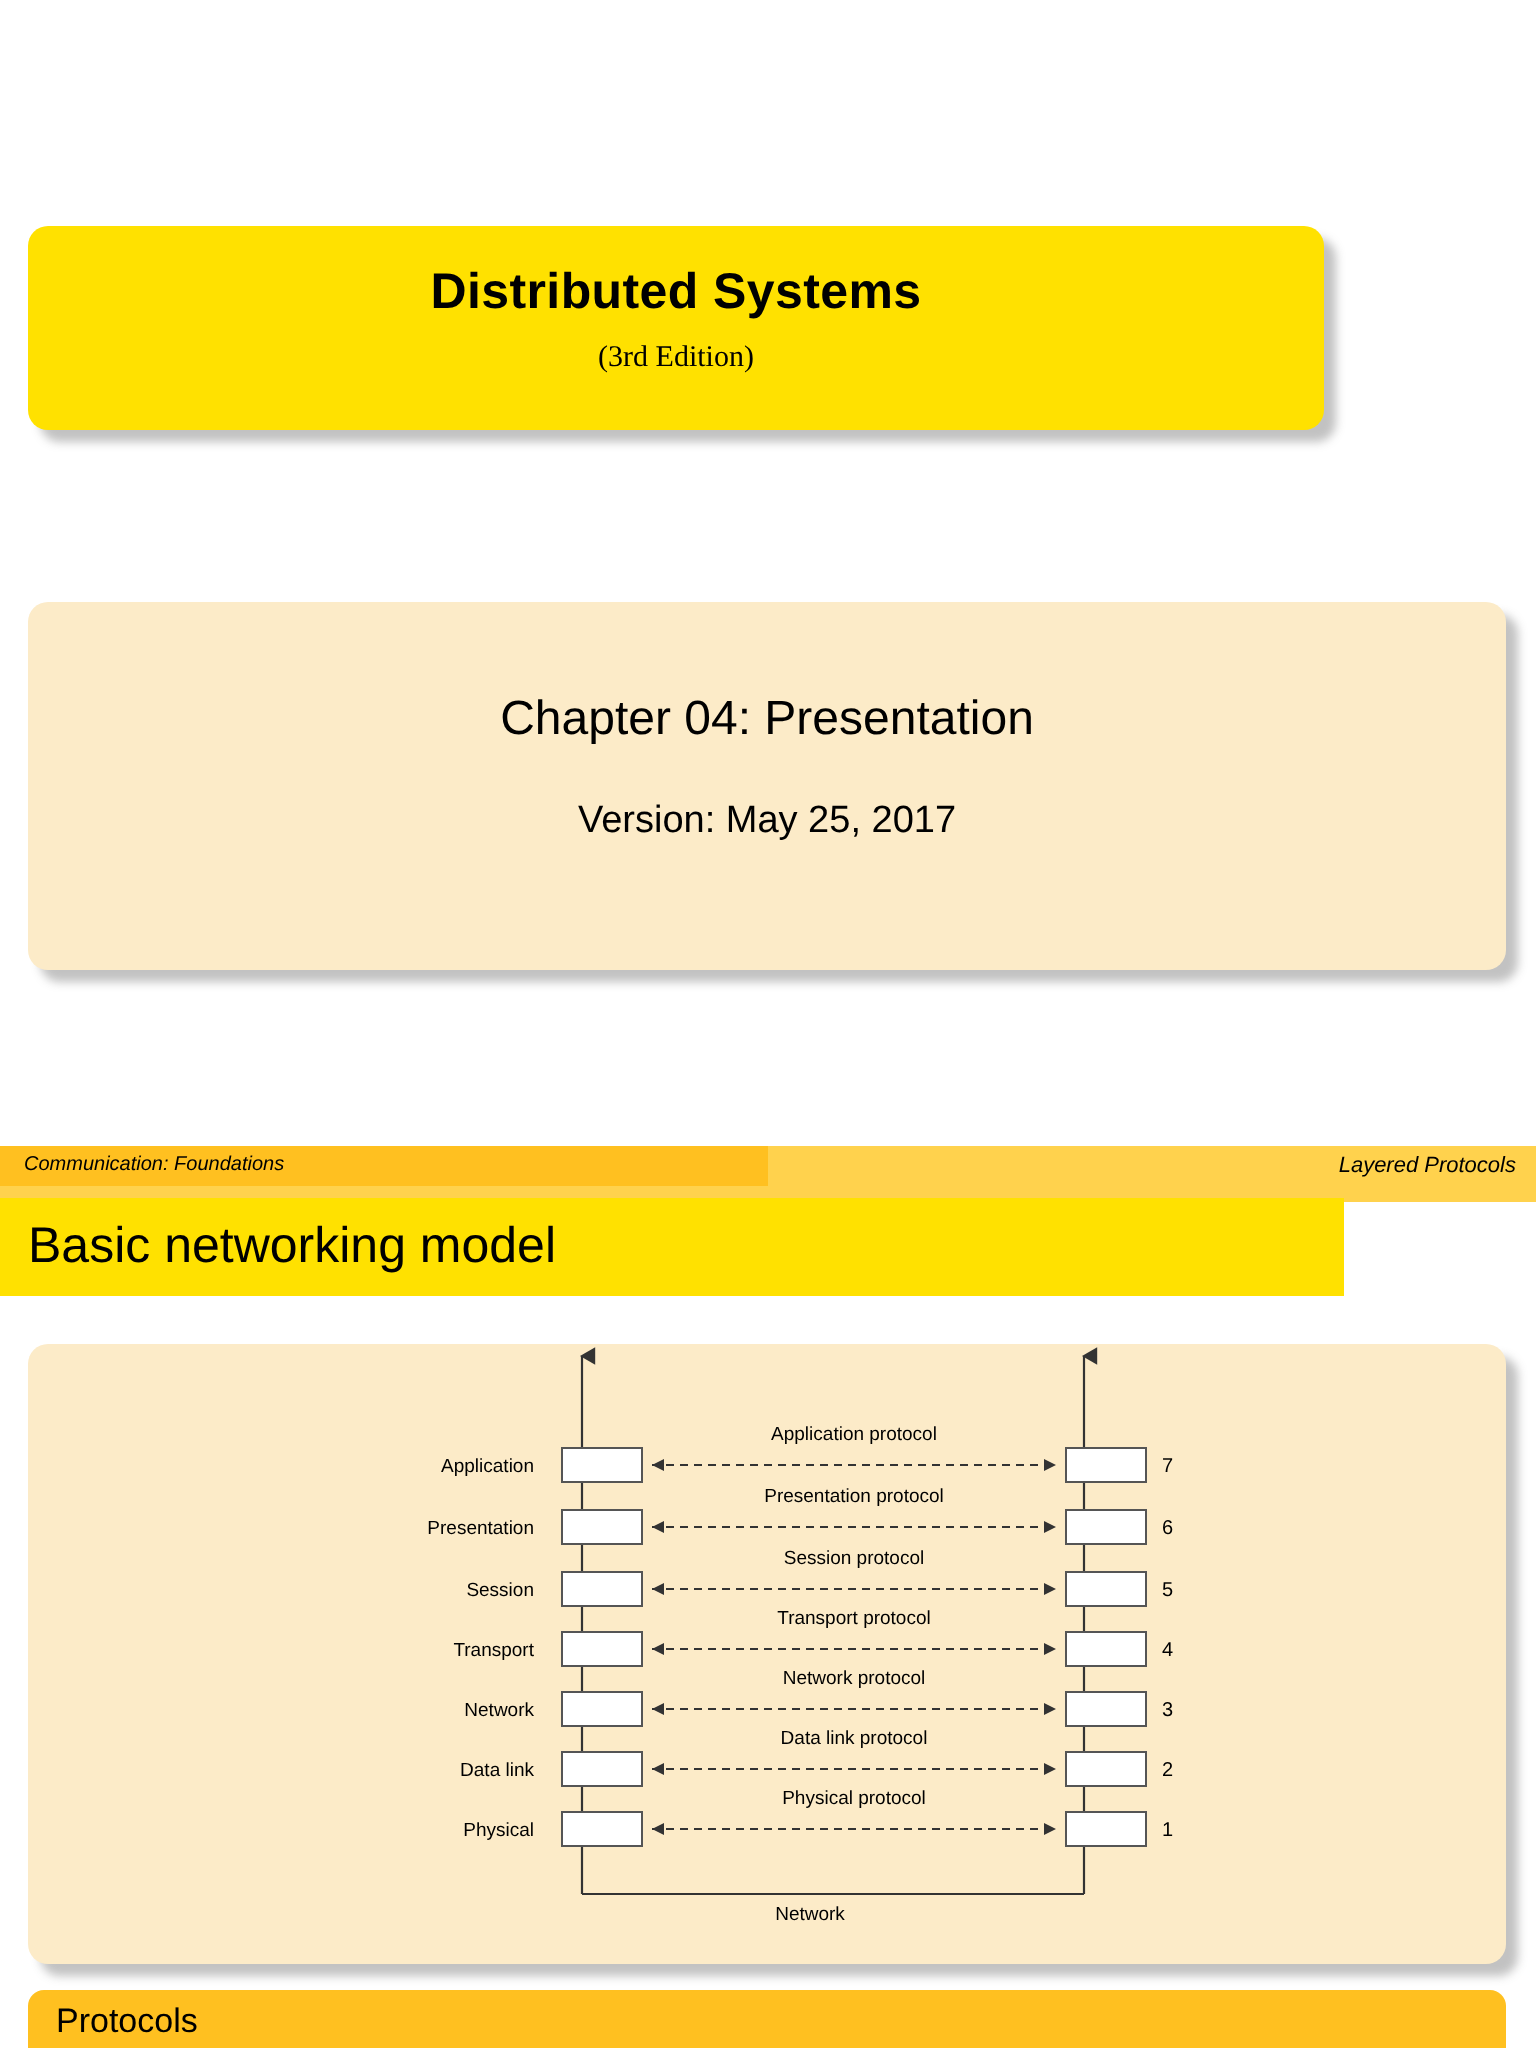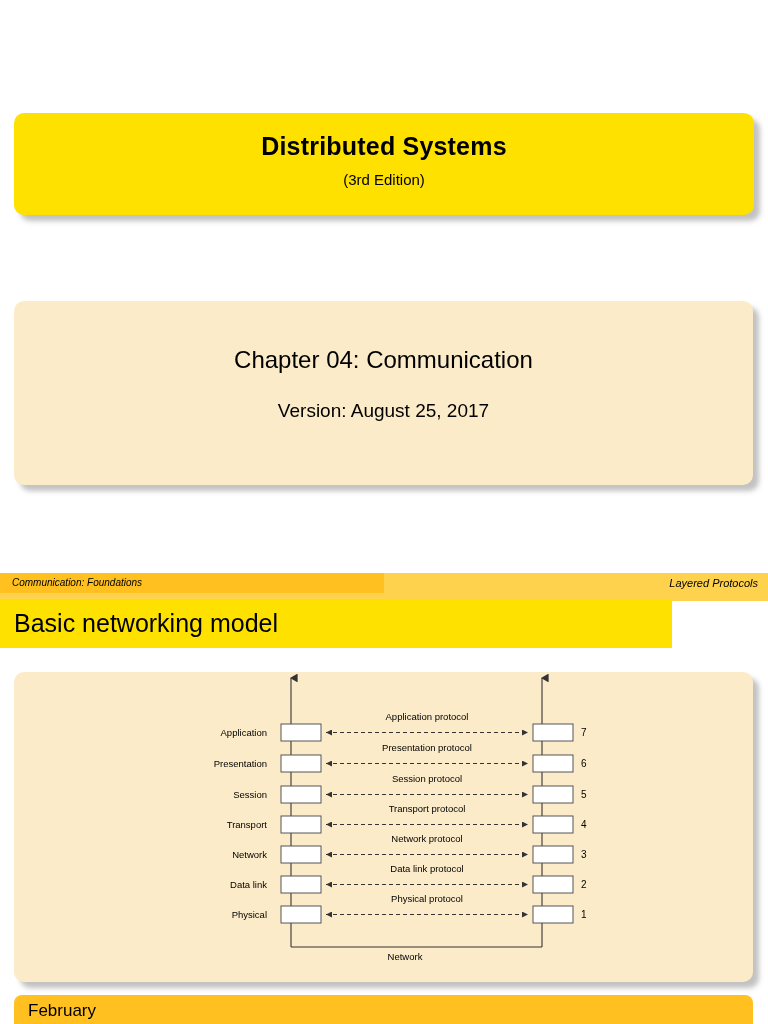--- a/index.html
+++ b/index.html
@@ -14,38 +14,39 @@
     color: #000000;
     position: relative;
     overflow: hidden;
   }
 
   
   .slide-title-card {
     position: absolute;
     left: 14px;
     top: 113px;
-    width: 740px;
+    width: 648px;
     height: 102px;
     background: #FFE100;
     border-radius: 10px;
     box-shadow: 6px 6px 5px rgba(120,120,120,0.45);
     box-sizing: border-box;
   }
   .title-main {
     text-align: center;
     font-size: 25px;
     font-weight: bold;
     margin-top: 19px;
     letter-spacing: 0.2px;
   }
   .title-sub {
     text-align: center;
     font-size: 15px;
     margin-top: 10px;
+    font-family: Liberation Serif, serif;
   }
 
   .slide-chapter-card {
     position: absolute;
     left: 14px;
     top: 301px;
     width: 739px;
     height: 184px;
     background: #FCEBC8;
     border-radius: 10px;
@@ -191,22 +192,22 @@
 </style>
 </head>
 <body>
 
 <div class="slide-title-card">
   <div class="title-main">Distributed Systems</div>
   <div class="title-sub">(3rd Edition)</div>
 </div>
 
 <div class="slide-chapter-card">
-  <div class="chapter-title">Chapter 04: Communication</div>
-  <div class="chapter-version">Version: August 25, 2017</div>
+  <div class="chapter-title">Chapter 04: Presentation</div>
+  <div class="chapter-version">Version: May 25, 2017</div>
 </div>
 
 <div class="header-bar">
   <div class="hb-left"></div>
   <div class="hb-left-text">Communication:  Foundations</div>
   <div class="hb-right-text">Layered Protocols</div>
 </div>
 
 <div class="slide-heading">
   <div class="slide-heading-text">Basic networking model</div>
@@ -283,14 +284,14 @@
       <text class="proto-label" x="413" y="230">Physical protocol</text>
       <path class="dash-line" d="M312,242.5 L514,242.5" marker-start="url(#arrL)" marker-end="url(#arrR)"></path>
       <text class="num-label" x="567" y="246">1</text>
 
       <text class="net-label" x="391" y="288">Network</text>
     </svg>
   </div>
 </div>
 
 <div class="drawbacks-bar">
-  <div class="drawbacks-text">February</div>
+  <div class="drawbacks-text">Protocols</div>
 </div>
 
 </body></html>

